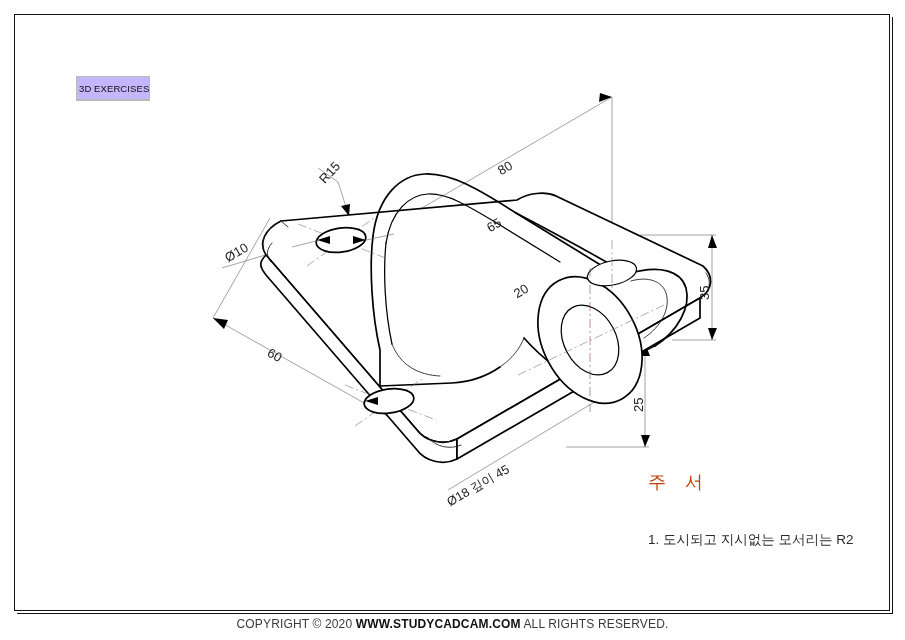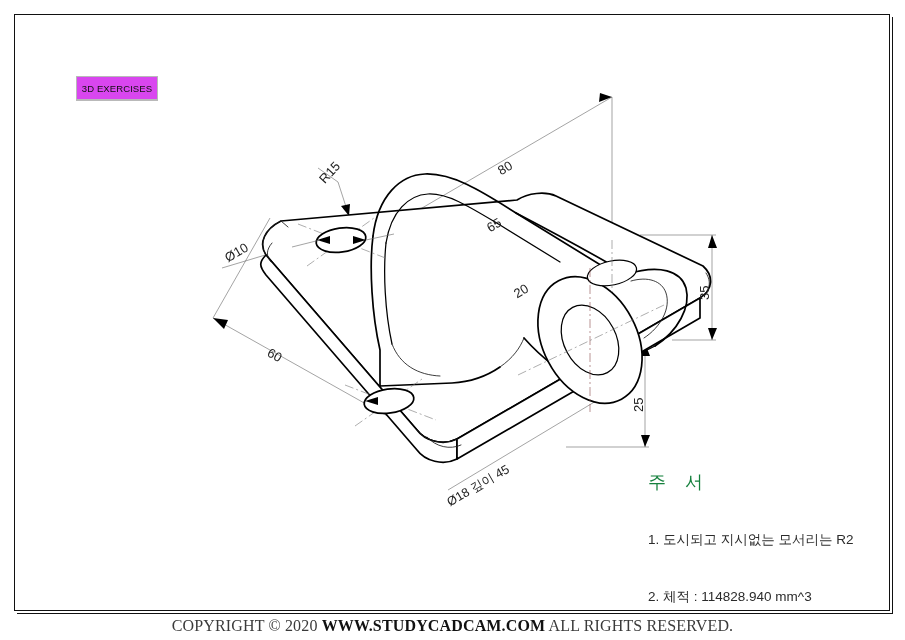--- a/index.html
+++ b/index.html
@@ -56,23 +56,23 @@
     border-bottom: 1.5px solid #111;
     box-sizing: border-box;
     pointer-events: none;
   }
 
   
   #title-block {
     position: absolute;
     left: 76px;
     top: 76px;
-    width: 82px;
+    width: 74px;
     border: 1px solid #b9b9b9;
-    background: #d946ef;
+    background: #c4b5fd;
     box-sizing: border-box;
   }
   #title-block .tb-head {
     font-size: 9.5px;
     letter-spacing: 0.1px;
     text-align: center;
     padding: 6px 2px 5px 2px;
     border-bottom: 1px solid #b9b9b9;
     color: #111;
     white-space: nowrap;
@@ -90,42 +90,41 @@
   
   #notes {
     position: absolute;
     left: 648px;
     top: 470px;
     width: 250px;
   }
   #notes .notes-title {
     font-size: 18px;
     letter-spacing: 7px;
-    color: #15803d;
+    color: #c2410c;
     margin-bottom: 22px;
   }
   #notes .note-line {
     font-size: 13.5px;
     color: #2b2b2b;
     line-height: 1.62;
     white-space: nowrap;
     margin-top: 35px;
   }
 
   
   #footer {
     position: absolute;
     left: 0;
     top: 617px;
     width: 905px;
     text-align: center;
-    font-size: 16px;
+    font-size: 12px;
     letter-spacing: 0.15px;
     color: #3a3a3a;
-    font-family: Liberation Serif, serif;
   }
   #footer b { font-weight: bold; color: #111; }
 
   
   .dimtext {
     position: absolute;
     font-size: 13px;
     color: #222;
     white-space: nowrap;
     transform-origin: 0 0;
@@ -318,20 +317,19 @@
 
   <div class="dimtext small" style="left:444px; top:496px; transform: rotate(-30deg);">Ø18 깊이 45</div>
 
   <div id="title-block">
     <div class="tb-head">3D EXERCISES</div>
   </div>
 
   <div id="notes">
     <div class="notes-title">주  서</div>
     <div class="note-line">1. 도시되고 지시없는 모서리는 R2</div>
-    <div class="note-line">2. 체적 : 114828.940 mm^3</div>
   </div>
 
   <div id="footer">
     <span>COPYRIGHT © 2020 </span><b>WWW.STUDYCADCAM.COM</b><span> ALL RIGHTS RESERVED.</span>
   </div>
 
 </div>
 
 </body></html>

